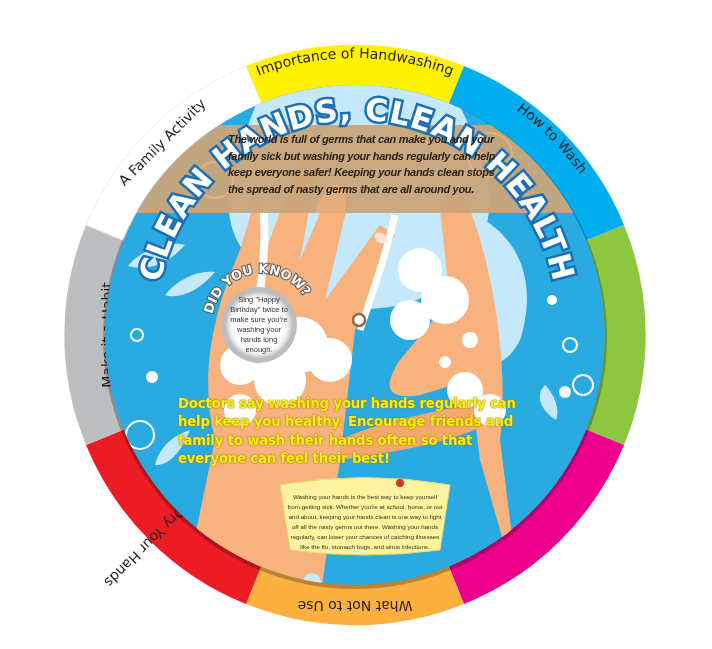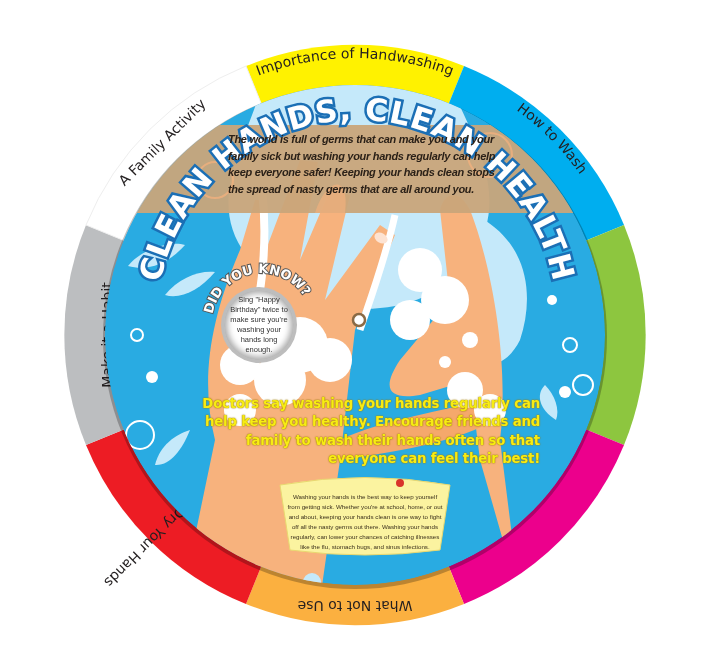--- a/index.html
+++ b/index.html
@@ -4,21 +4,21 @@
 <style>
   html, body { margin: 0; padding: 0; background: #ffffff; }
   body { width: 712px; height: 649px; position: relative; overflow: hidden; font-family: "Liberation Sans", sans-serif; }
   #wheel { position: absolute; left: 0; top: 0; width: 712px; height: 649px; }
   .seg-label { font-family: "DejaVu Sans", sans-serif; font-size: 14px; fill: #231f20; }
   .title-arc { font-family: "DejaVu Sans", sans-serif; font-weight: bold; font-size: 31px; fill: #ffffff; stroke: #1b6fb5; stroke-width: 5px; paint-order: stroke; letter-spacing: 1px; }
   .intro { position: absolute; left: 228px; top: 131px; width: 276px; text-align: left; font-family: "Liberation Sans", sans-serif; font-weight: bold; font-size: 11px; line-height: 16.6px; color: #2b2118; letter-spacing: -0.3px; font-style: italic; }
   .dyk-title { font-family: "DejaVu Sans", sans-serif; font-weight: bold; font-size: 13px; fill: #ffffff; stroke: #555; stroke-width: 2px; paint-order: stroke; }
   .dyk-circle { position: absolute; left: 224px; top: 290px; width: 70px; height: 70px; border-radius: 50%; background: #ffffff; box-shadow: 0 0 0 3px #bdbdbd, 0 0 6px 3px rgba(0,0,0,0.35) inset; display: flex; align-items: center; justify-content: center; }
   .dyk-text { font-family: "Liberation Sans", sans-serif; font-size: 7.5px; line-height: 10px; text-align: center; color: #333; width: 62px; }
-  .doctors { position: absolute; left: 178px; top: 395px; width: 362px; text-align: right; font-family: "DejaVu Sans", sans-serif; font-weight: bold; font-size: 13.3px; line-height: 18.4px; color: #f7ec13; text-shadow: 0 0 2px #b08a00, 0 0 1px #6b5400; letter-spacing: -0.2px; }
+  .doctors { position: absolute; left: 178px; top: 395px; width: 362px; text-align: left; font-family: "DejaVu Sans", sans-serif; font-weight: bold; font-size: 13.3px; line-height: 18.4px; color: #f7ec13; text-shadow: 0 0 2px #b08a00, 0 0 1px #6b5400; letter-spacing: -0.2px; }
   .bottom-text { position: absolute; left: 287px; top: 492px; width: 156px; text-align: center; font-family: "Liberation Sans", sans-serif; font-size: 6.2px; line-height: 10px; color: #3a2f1c; }
 </style>
 </head>
 <body>
 
 <svg id="wheel" viewBox="0 0 712 649" xmlns="http://www.w3.org/2000/svg">
   <defs>
     <path id="arc-top" d="M 100 335 A 255 255 0 0 1 610 335"></path>
     <path id="arc-title" d="M 158 300 A 200 200 0 0 1 556 300"></path>
     <path id="arc-dyk" d="M 212 318 A 50 50 0 0 1 306 300"></path>

